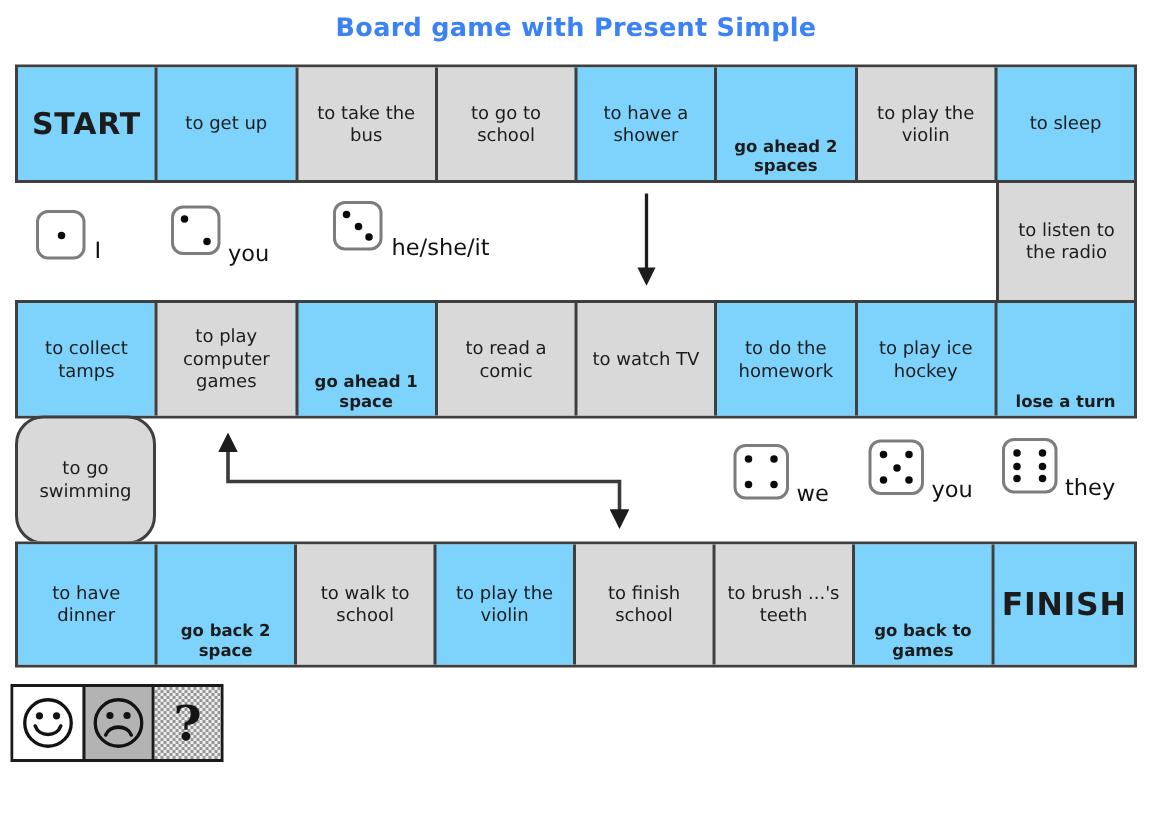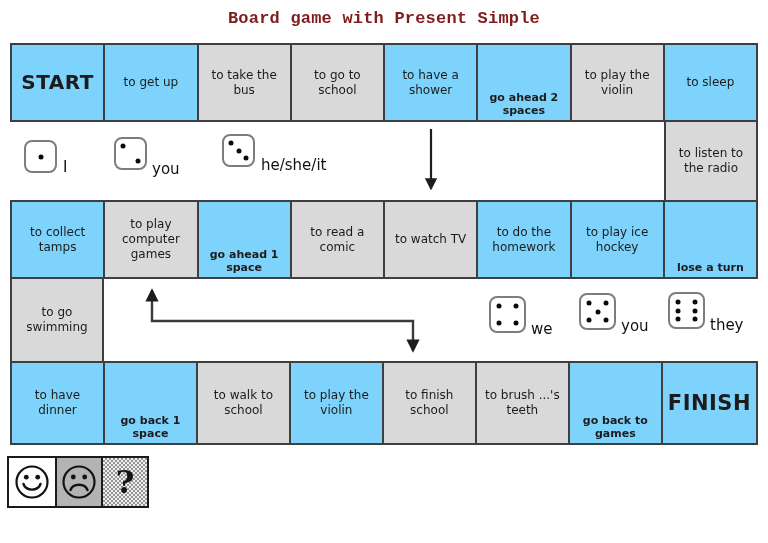--- a/index.html
+++ b/index.html
@@ -6,21 +6,21 @@
     --bc:#3f3f3f;
     --shade:#d9d9d9;
     --ink:#1c1c1c;
   }
   *{box-sizing:border-box;margin:0;padding:0;}
   html,body{background:#ffffff;}
   body{font-family:"DejaVu Sans","Liberation Sans",sans-serif;color:var(--ink);}
   .page{position:relative;width:768px;height:543px;background:#ffffff;overflow:hidden;}
 
   .title{position:absolute;top:9px;left:0;width:100%;text-align:center;
-         font-size:17px;font-weight:600;letter-spacing:.2px;color:#7f1d1d;font-family:Liberation Mono, monospace;}
+         font-size:17px;font-weight:600;letter-spacing:.2px;color:#3b82f6;}
 
   
   .strip{position:absolute;left:10px;width:748px;display:flex;border:2px solid var(--bc);background:#fff;}
   .cell{flex:1 1 0;display:flex;align-items:center;justify-content:center;
         text-align:center;font-size:12px;line-height:1.25;padding:2px 5px;background:#7dd3fc;}
   .cell + .cell{border-left:2px solid var(--bc);}
   .cell.shaded{background:var(--shade);}
   .cell.bold{font-weight:bold;font-size:11px;align-items:flex-end;}
   .cell.start{font-weight:bold;font-size:20px;letter-spacing:.5px;}
   .cell.finish{font-weight:bold;font-size:21px;letter-spacing:.5px;}
@@ -111,30 +111,30 @@
         <span>to do the homework</span>
       </div>
     <div class="cell">
         <span>to play ice hockey</span>
       </div>
     <div class="cell bold">
         <span>lose a turn</span>
       </div>
   </div>
 
-  <div class="float-cell" style="left:10px;top:277px;width:94px;height:86px;">
+  <div class="float-cell" style="left:10px;top:277px;width:94px;height:86px;border-radius:19px;">
     <span>to go swimming</span>
   </div>
 
   <div class="strip" style="top:361px;height:84px;">
     <div class="cell">
         <span>to have dinner</span>
       </div>
     <div class="cell bold">
-        <span>go back 1 space</span>
+        <span>go back 2 space</span>
       </div>
     <div class="cell shaded">
         <span>to walk to school</span>
       </div>
     <div class="cell">
         <span>to play the violin</span>
       </div>
     <div class="cell shaded">
         <span>to finish school</span>
       </div>

